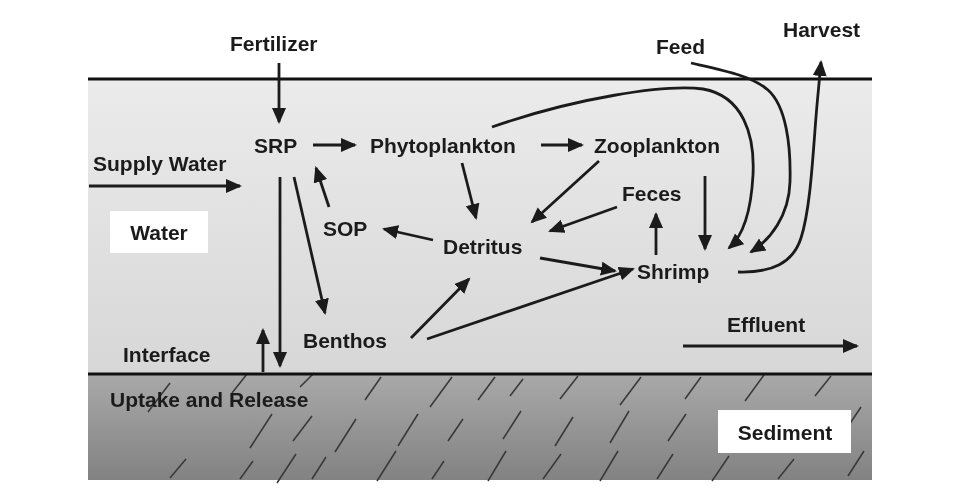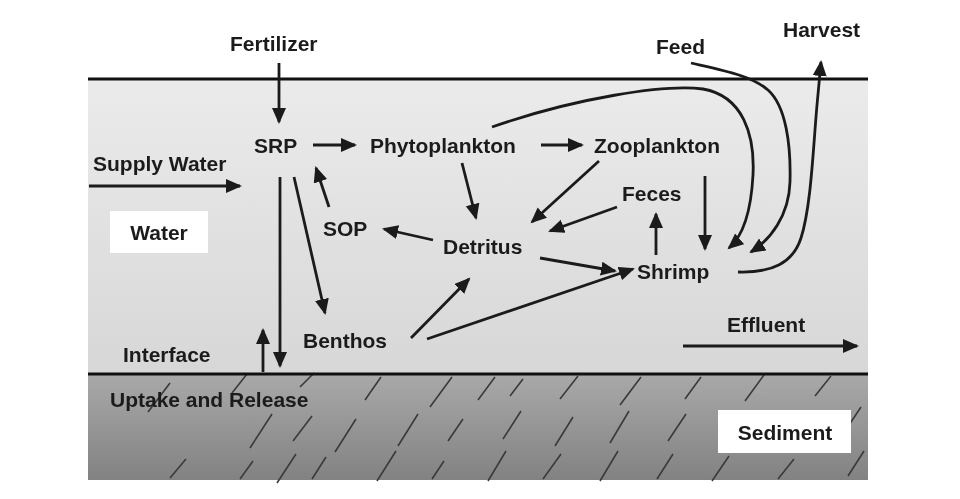--- a/index.html
+++ b/index.html
@@ -1,18 +1,18 @@
 <!DOCTYPE html>
 <html><head>
 <meta charset="utf-8">
 <style>
   html, body { margin: 0; padding: 0; background: #ffffff; }
   #stage {
     position: relative;
-    width: 868px; height: 499px;
+    width: 960px; height: 499px;
     background: #ffffff;
     font-family: "Liberation Sans", sans-serif;
     overflow: hidden;
   }
   svg text {
     font-family: "Liberation Sans", sans-serif;
     font-weight: bold;
     fill: #1b1b1b;
   }
   .lbl   { font-size: 21px; }

